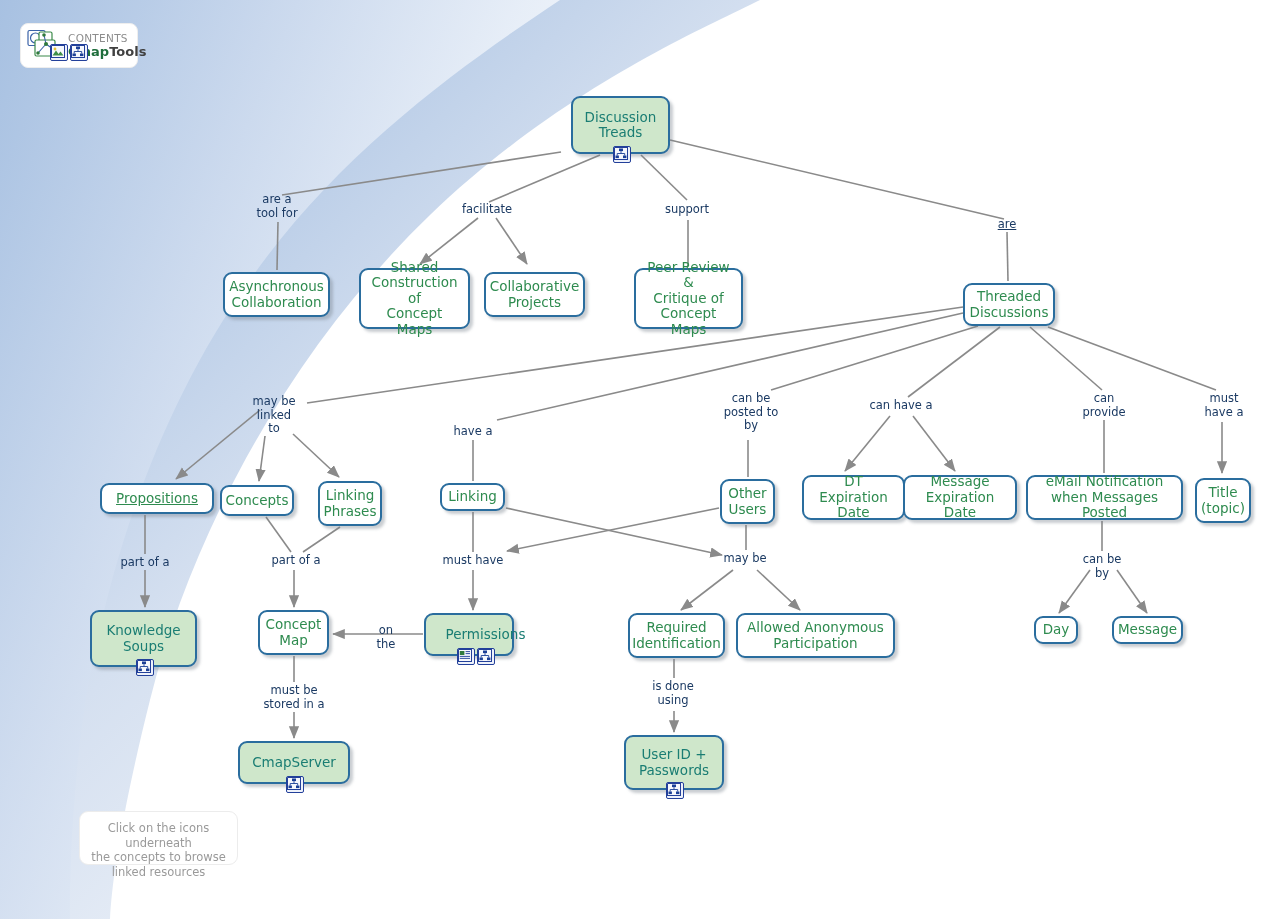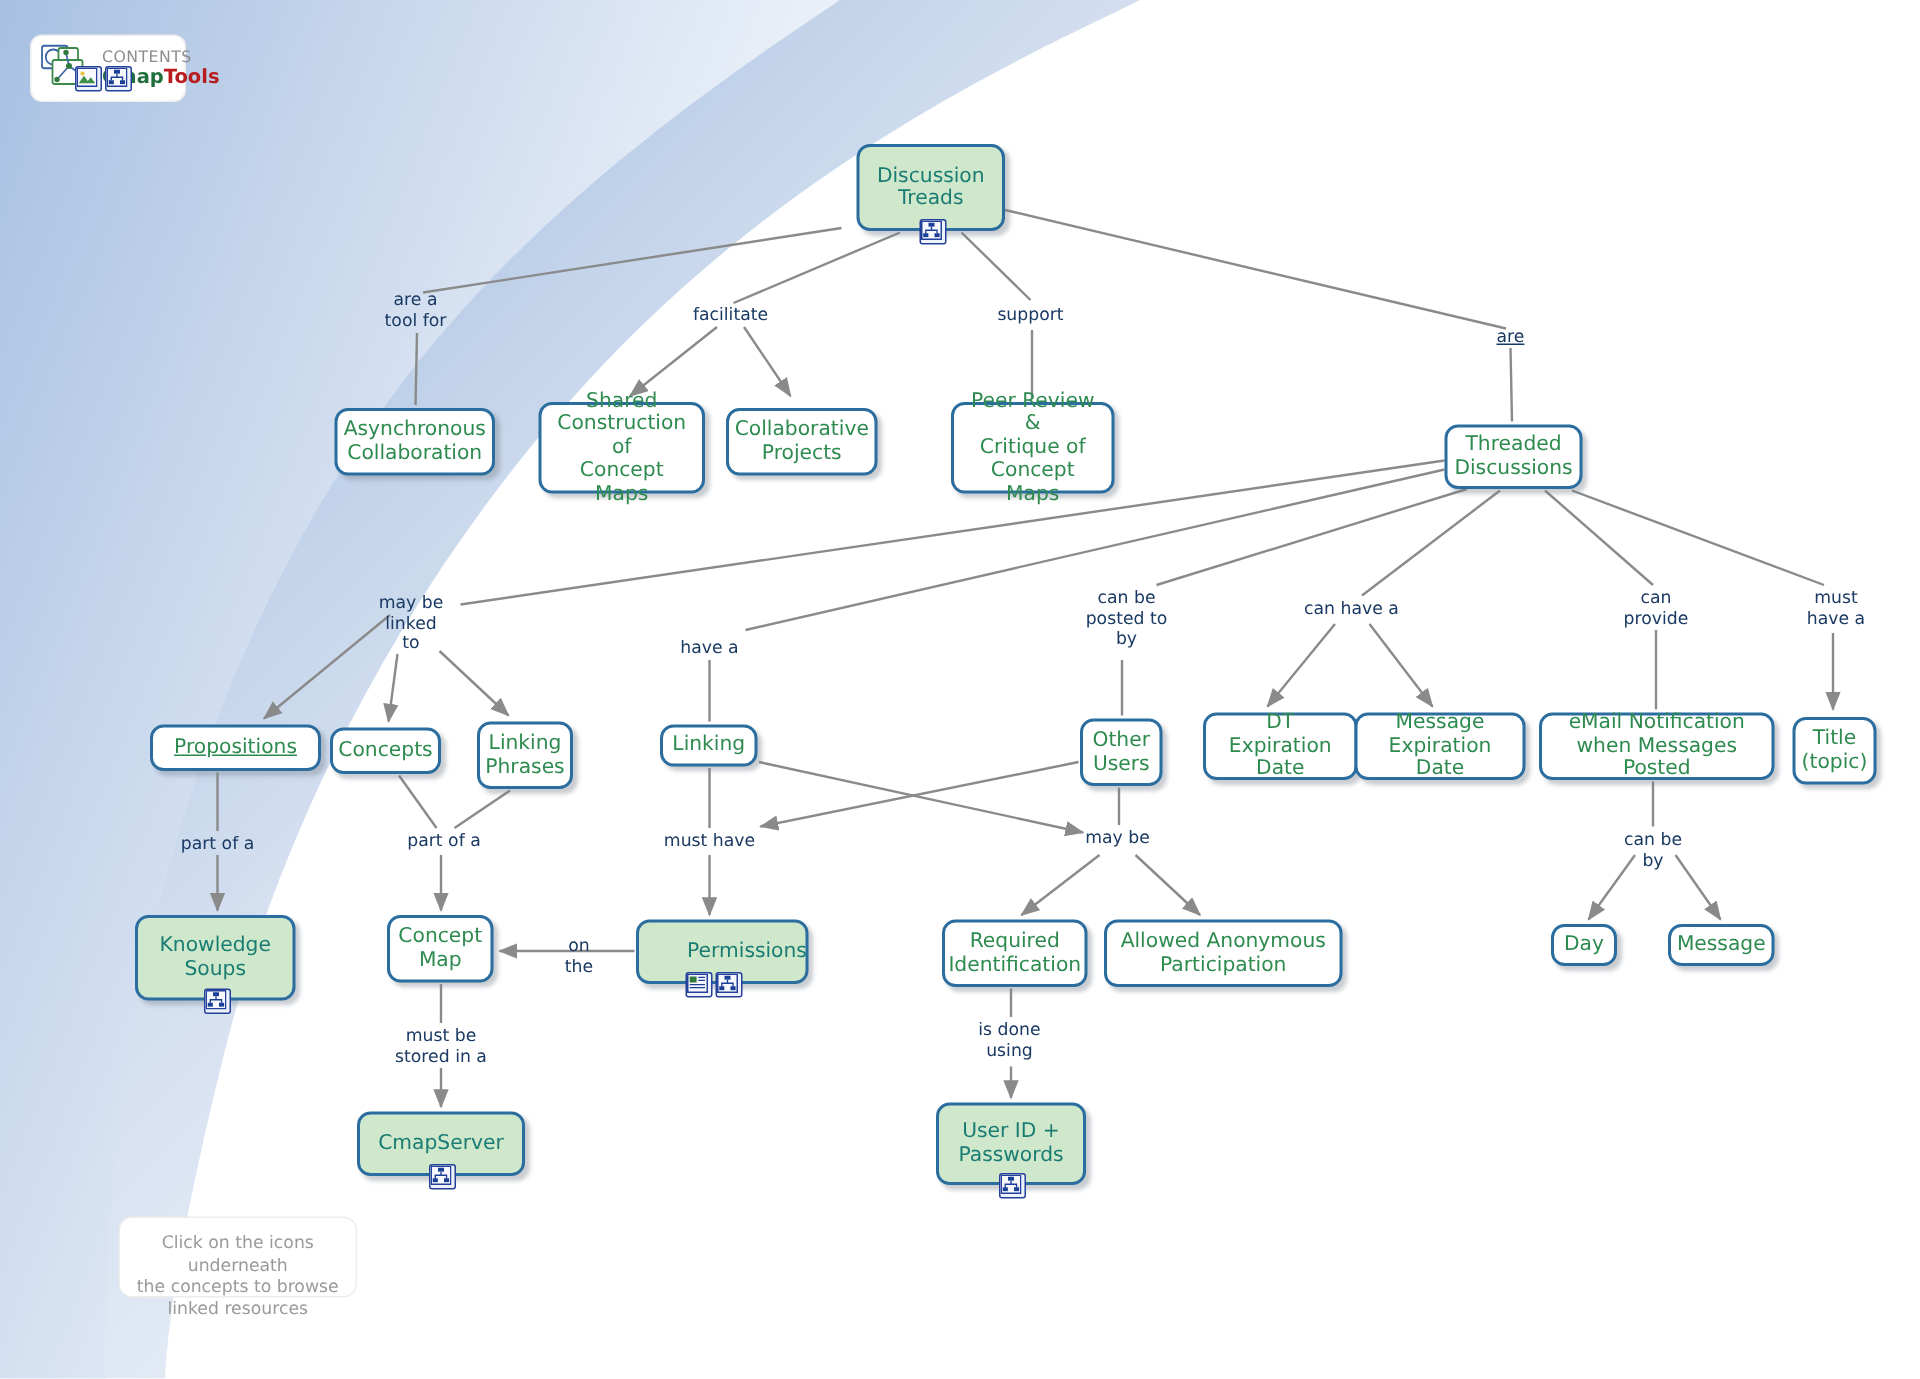--- a/index.html
+++ b/index.html
@@ -49,29 +49,29 @@
   
   .hint{
     position:absolute;z-index:3;
     border:1px solid #ececec;border-radius:9px;background:#fff;
     color:#9a9a9a;font-size:11.5px;line-height:14.5px;text-align:center;
     padding:9px 10px;box-sizing:border-box;white-space:pre-line;
   }
 
   
   .logo{
-    position:absolute;left:20px;top:23px;width:104px;height:45px;z-index:3;
+    position:absolute;left:20px;top:23px;width:118px;height:45px;z-index:3;
     border:1px solid #eeeeee;border-radius:8px;background:#fff;
     display:flex;align-items:center;box-sizing:border-box;padding-left:6px;
   }
   .logo-txt{margin-left:5px;line-height:1;}
   .logo-contents{color:#8d8d8d;font-size:10.5px;letter-spacing:.3px;display:block;}
   .logo-cmap{font-size:13px;font-weight:bold;display:block;margin-top:1px;}
   .logo-cmap .c1{color:#1f6e3c;}
-  .logo-cmap .c2{color:#b91c1c;}
+  .logo-cmap .c2{color:#404040;}
   .logo-icons{position:absolute;left:50px;top:44px;display:flex;gap:2px;z-index:5;}
 </style>
 </head>
 <body>
 
 <div id="canvas">
 
   <svg class="bg-swoosh" viewBox="0 0 840 919">
     <defs>
       <linearGradient id="swooshGrad" x1="0" y1="0" x2="1" y2="0.55">
@@ -227,21 +227,21 @@
             <rect x="1.5" y="8.5" width="3.4" height="2.6" fill="#1b3f96"></rect>
             <rect x="9" y="8.5" width="3.4" height="2.6" fill="#1b3f96"></rect>
             <path d="M7,4.1 L7,6.5 M3.2,8.5 L3.2,6.5 L10.7,6.5 L10.7,8.5" stroke="#1b3f96" stroke-width="0.9" fill="none"></path>
           </svg>
         </span>
       </div>
       <div class="node" style="left: 258px; top: 610px; width: 71px; height: 45px;">
         <span class="lbl">Concept
 Map</span>
       </div>
-      <div class="node green" style="left: 424px; top: 613px; width: 115px; height: 43px; padding-left: 40px;">
+      <div class="node green" style="left: 424px; top: 613px; width: 90px; height: 43px; padding-left: 40px;">
         <span class="lbl">Permissions</span>
       </div>
       <div class="res-icons" style="left: 457px; top: 648px;">
         <span class="res-ico">
           <svg width="14" height="13" viewBox="0 0 14 13">
             <rect x="0.5" y="0.5" width="13" height="12" fill="#f6f8fd" stroke="#23409a" stroke-width="1"></rect>
             <rect x="1.8" y="2" width="4.6" height="4" fill="#2f7a3c"></rect>
             <line x1="7.6" y1="2.6" x2="12" y2="2.6" stroke="#1b3f96" stroke-width="0.9"></line>
             <line x1="7.6" y1="4.6" x2="12" y2="4.6" stroke="#1b3f96" stroke-width="0.9"></line>
             <line x1="1.8" y1="7.4" x2="12" y2="7.4" stroke="#1b3f96" stroke-width="0.9"></line>

